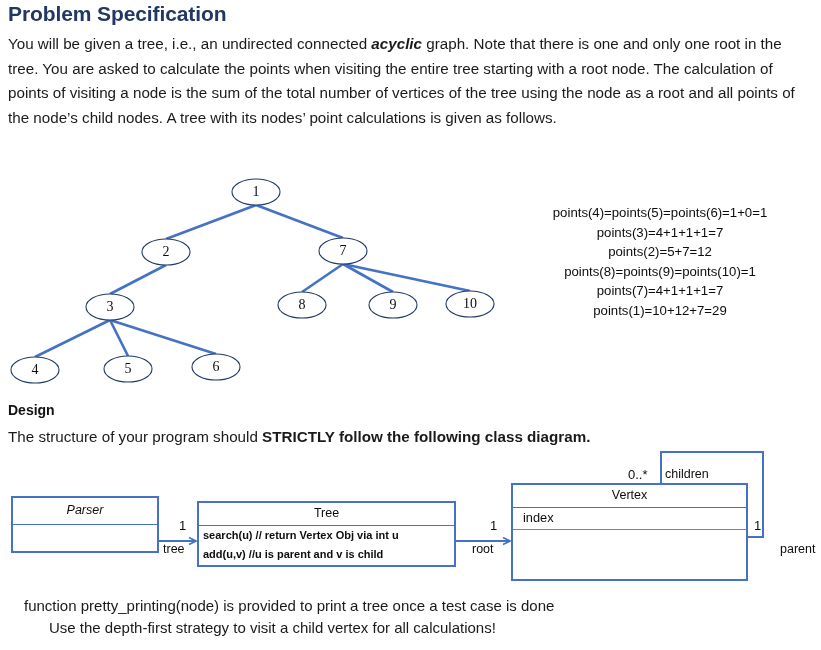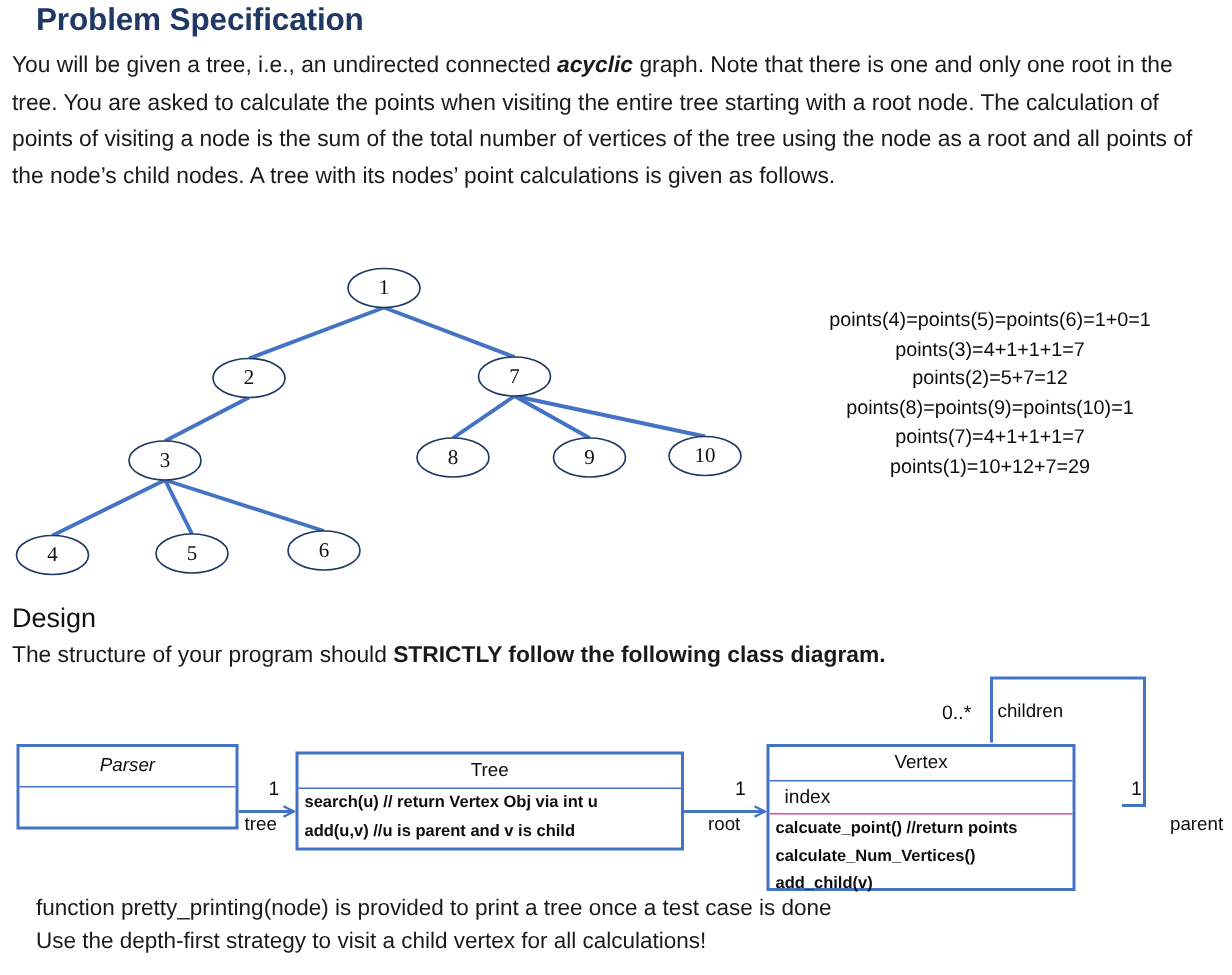--- a/index.html
+++ b/index.html
@@ -5,45 +5,45 @@
   html,body{margin:0;padding:0;background:#ffffff;}
   body{
     width:821px;height:650px;position:relative;overflow:hidden;
     font-family:"Liberation Sans","DejaVu Sans",sans-serif;
     color:#000000;
   }
   .abs{position:absolute;}
 
   
   #problem-heading{
-    left:24px;top:2px;
+    left:8px;top:2px;
     font-size:21px;font-weight:bold;color:#1F3864;
     letter-spacing:-0.1px;
   }
   #problem-body{
     left:8px;top:32px;width:800px;
     font-size:15.2px;line-height:24.6px;color:#1a1a1a;
   }
   #problem-body b{font-weight:bold;font-style:italic;text-align:center;}
 
   #design-heading{
     left:8px;top:402px;
-    font-size:18px;font-weight:normal;color:#111111;
+    font-size:14px;font-weight:bold;color:#111111;
   }
   #design-body{
     left:8px;top:426px;width:800px;
     font-size:15.2px;line-height:22px;color:#1a1a1a;
   }
   #design-body b{font-weight:bold;}
 
   .note-line{
     left:24px;font-size:15px;color:#1a1a1a;white-space:nowrap;
   }
   #note-0{top:597px;}
-  #note-1{top:619px;}
+  #note-1{top:619px;margin-left:25px;}
 
   
   #tree-figure{left:0px;top:170px;width:520px;height:225px;}
   #tree-figure svg{display:block;}
   .node-label{
     font-family:"Liberation Serif","DejaVu Serif",serif;
     font-size:14px;fill:#0d0d0d;text-anchor:middle;
     dominant-baseline:middle;
   }
 
@@ -67,21 +67,21 @@
   .uml-ops{padding:0 4px;}
   .uml-ops div{font-size:11px;line-height:18.5px;color:#0d0d0d;white-space:nowrap;font-weight:bold;}
 
   #parser-box{left:11px;top:46px;width:148px;height:57px;font-style:italic;}
   #parser-box .uml-title{line-height:24px;height:26px;}
   #parser-box .uml-ops div{line-height:34px;text-align:center;font-weight:bold;font-size:13px;}
 
   #tree-box{left:197px;top:51px;width:259px;height:66px;}
   #tree-box .uml-title{line-height:21px;height:22px;}
 
-  #vertex-box{left:511px;top:46px;width:206px;height:98px;}
+  #vertex-box{left:511px;top:33px;width:237px;height:98px;}
   #vertex-box .uml-title{line-height:21px;height:22px;}
   #vertex-attr{
     font-size:12.8px;line-height:20px;color:#0d0d0d;
     padding-left:10px;border-bottom:1px solid #ec4899;height:21px;
   }
 
   .assoc-label{position:absolute;font-size:12.5px;color:#0d0d0d;white-space:nowrap;}
   .assoc-mult{position:absolute;font-size:13px;color:#0d0d0d;white-space:nowrap;}
 
   #lbl-tree{left:163px;top:92px;}
@@ -197,25 +197,20 @@
     <div class="uml-title">Tree</div>
     <div class="uml-ops" id="tree-ops">
         <div>search(u) // return Vertex Obj via int u</div>
         <div>add(u,v) //u is parent and v is child</div>
       </div>
   </div>
 
   <div class="umlbox" id="vertex-box">
     <div class="uml-title">Vertex</div>
     <div id="vertex-attr">index</div>
-    <div class="uml-ops" id="vertex-ops">
-        <div>calcuate_point() //return points</div>
-        <div>calculate_Num_Vertices()</div>
-        <div>add_child(v)</div>
-      </div>
   </div>
 
   <div class="assoc-label" id="lbl-tree">tree</div>
   <div class="assoc-mult" id="mul-tree-1">1</div>
   <div class="assoc-label" id="lbl-root">root</div>
   <div class="assoc-mult" id="mul-root-1">1</div>
   <div class="assoc-mult" id="mul-children">0..*</div>
   <div class="assoc-label" id="lbl-children">children</div>
   <div class="assoc-mult" id="mul-parent-1">1</div>
   <div class="assoc-label" id="lbl-parent">parent</div>

